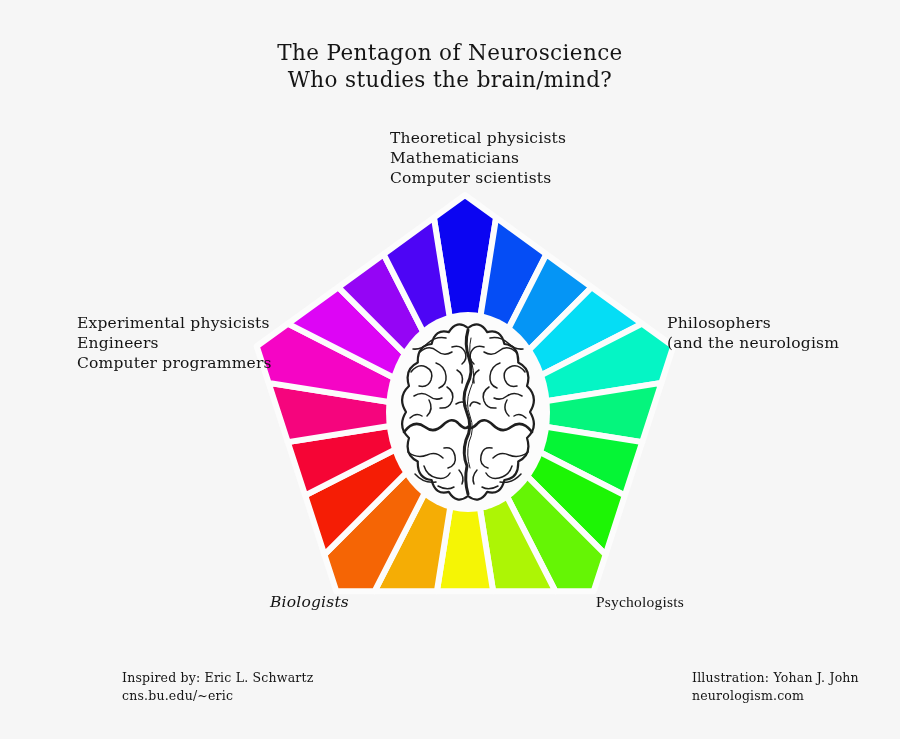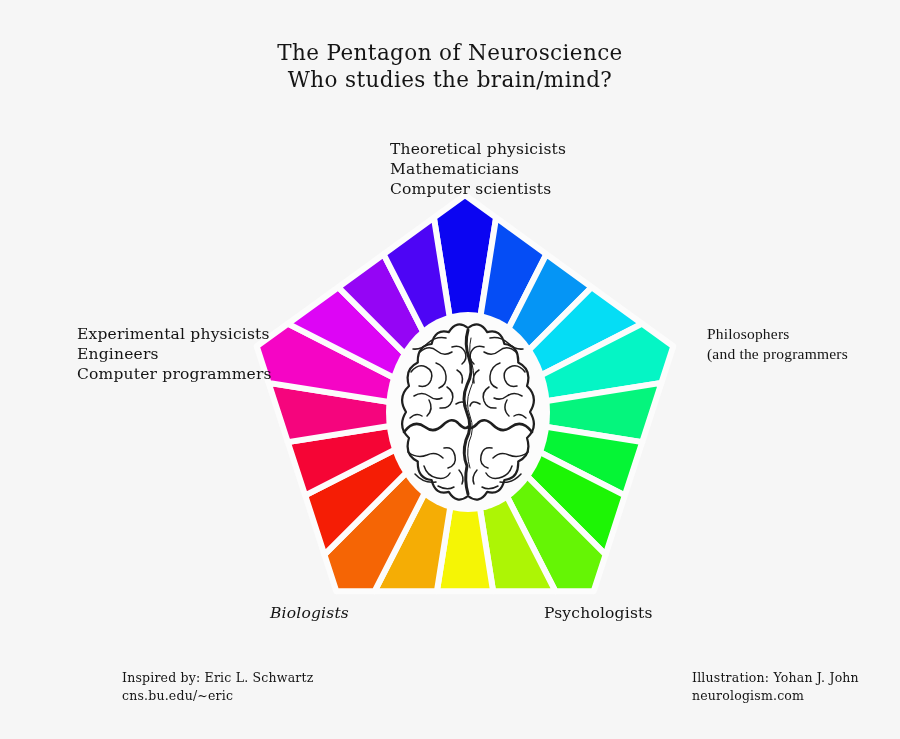--- a/index.html
+++ b/index.html
@@ -11,27 +11,26 @@
   }
   .stage svg{position:absolute;left:0;top:0;}
   .title{
     position:absolute;left:0;top:39px;width:100%;text-align:center;
     font-size:21.5px;line-height:27px;letter-spacing:.4px;
   }
   .title .t2{font-weight:400;}
   .corner{
     position:absolute;font-size:15.5px;line-height:20px;letter-spacing:.2px;
     white-space:nowrap;
-    margin-top:11px;
   }
   .blk-top{left:390px;top:128px;}
   .blk-left{left:77px;top:313px;}
-  .blk-right{left:707px;top:313px;font-family:Liberation Serif, serif;}
+  .blk-right{left:667px;top:313px;}
   .blk-bl{left:270px;top:592px;font-style:italic;}
-  .blk-br{left:544px;top:592px;}
+  .blk-br{left:596px;top:592px;font-family:Liberation Serif, serif;}
   .credit{
     position:absolute;font-size:12.5px;line-height:18px;letter-spacing:.2px;
     white-space:nowrap;
   }
   .cr-left{left:122px;top:669px;}
   .cr-right{left:671px;top:669px;margin-left:21px;}
 </style>
 </head>
 <body>
 
@@ -107,21 +106,21 @@
   </div>
 
   <div class="corner blk-left">
     <div>Experimental physicists</div>
     <div>Engineers</div>
     <div>Computer programmers</div>
   </div>
 
   <div class="corner blk-right">
     <div>Philosophers</div>
-    <div>(and the programmers</div>
+    <div>(and the neurologism</div>
   </div>
 
   <div class="corner blk-bl">Biologists</div>
 
   <div class="corner blk-br">Psychologists</div>
 
   <div class="credit cr-left">
     <div>Inspired by: Eric L. Schwartz</div>
     <div>cns.bu.edu/~eric</div>
   </div>

